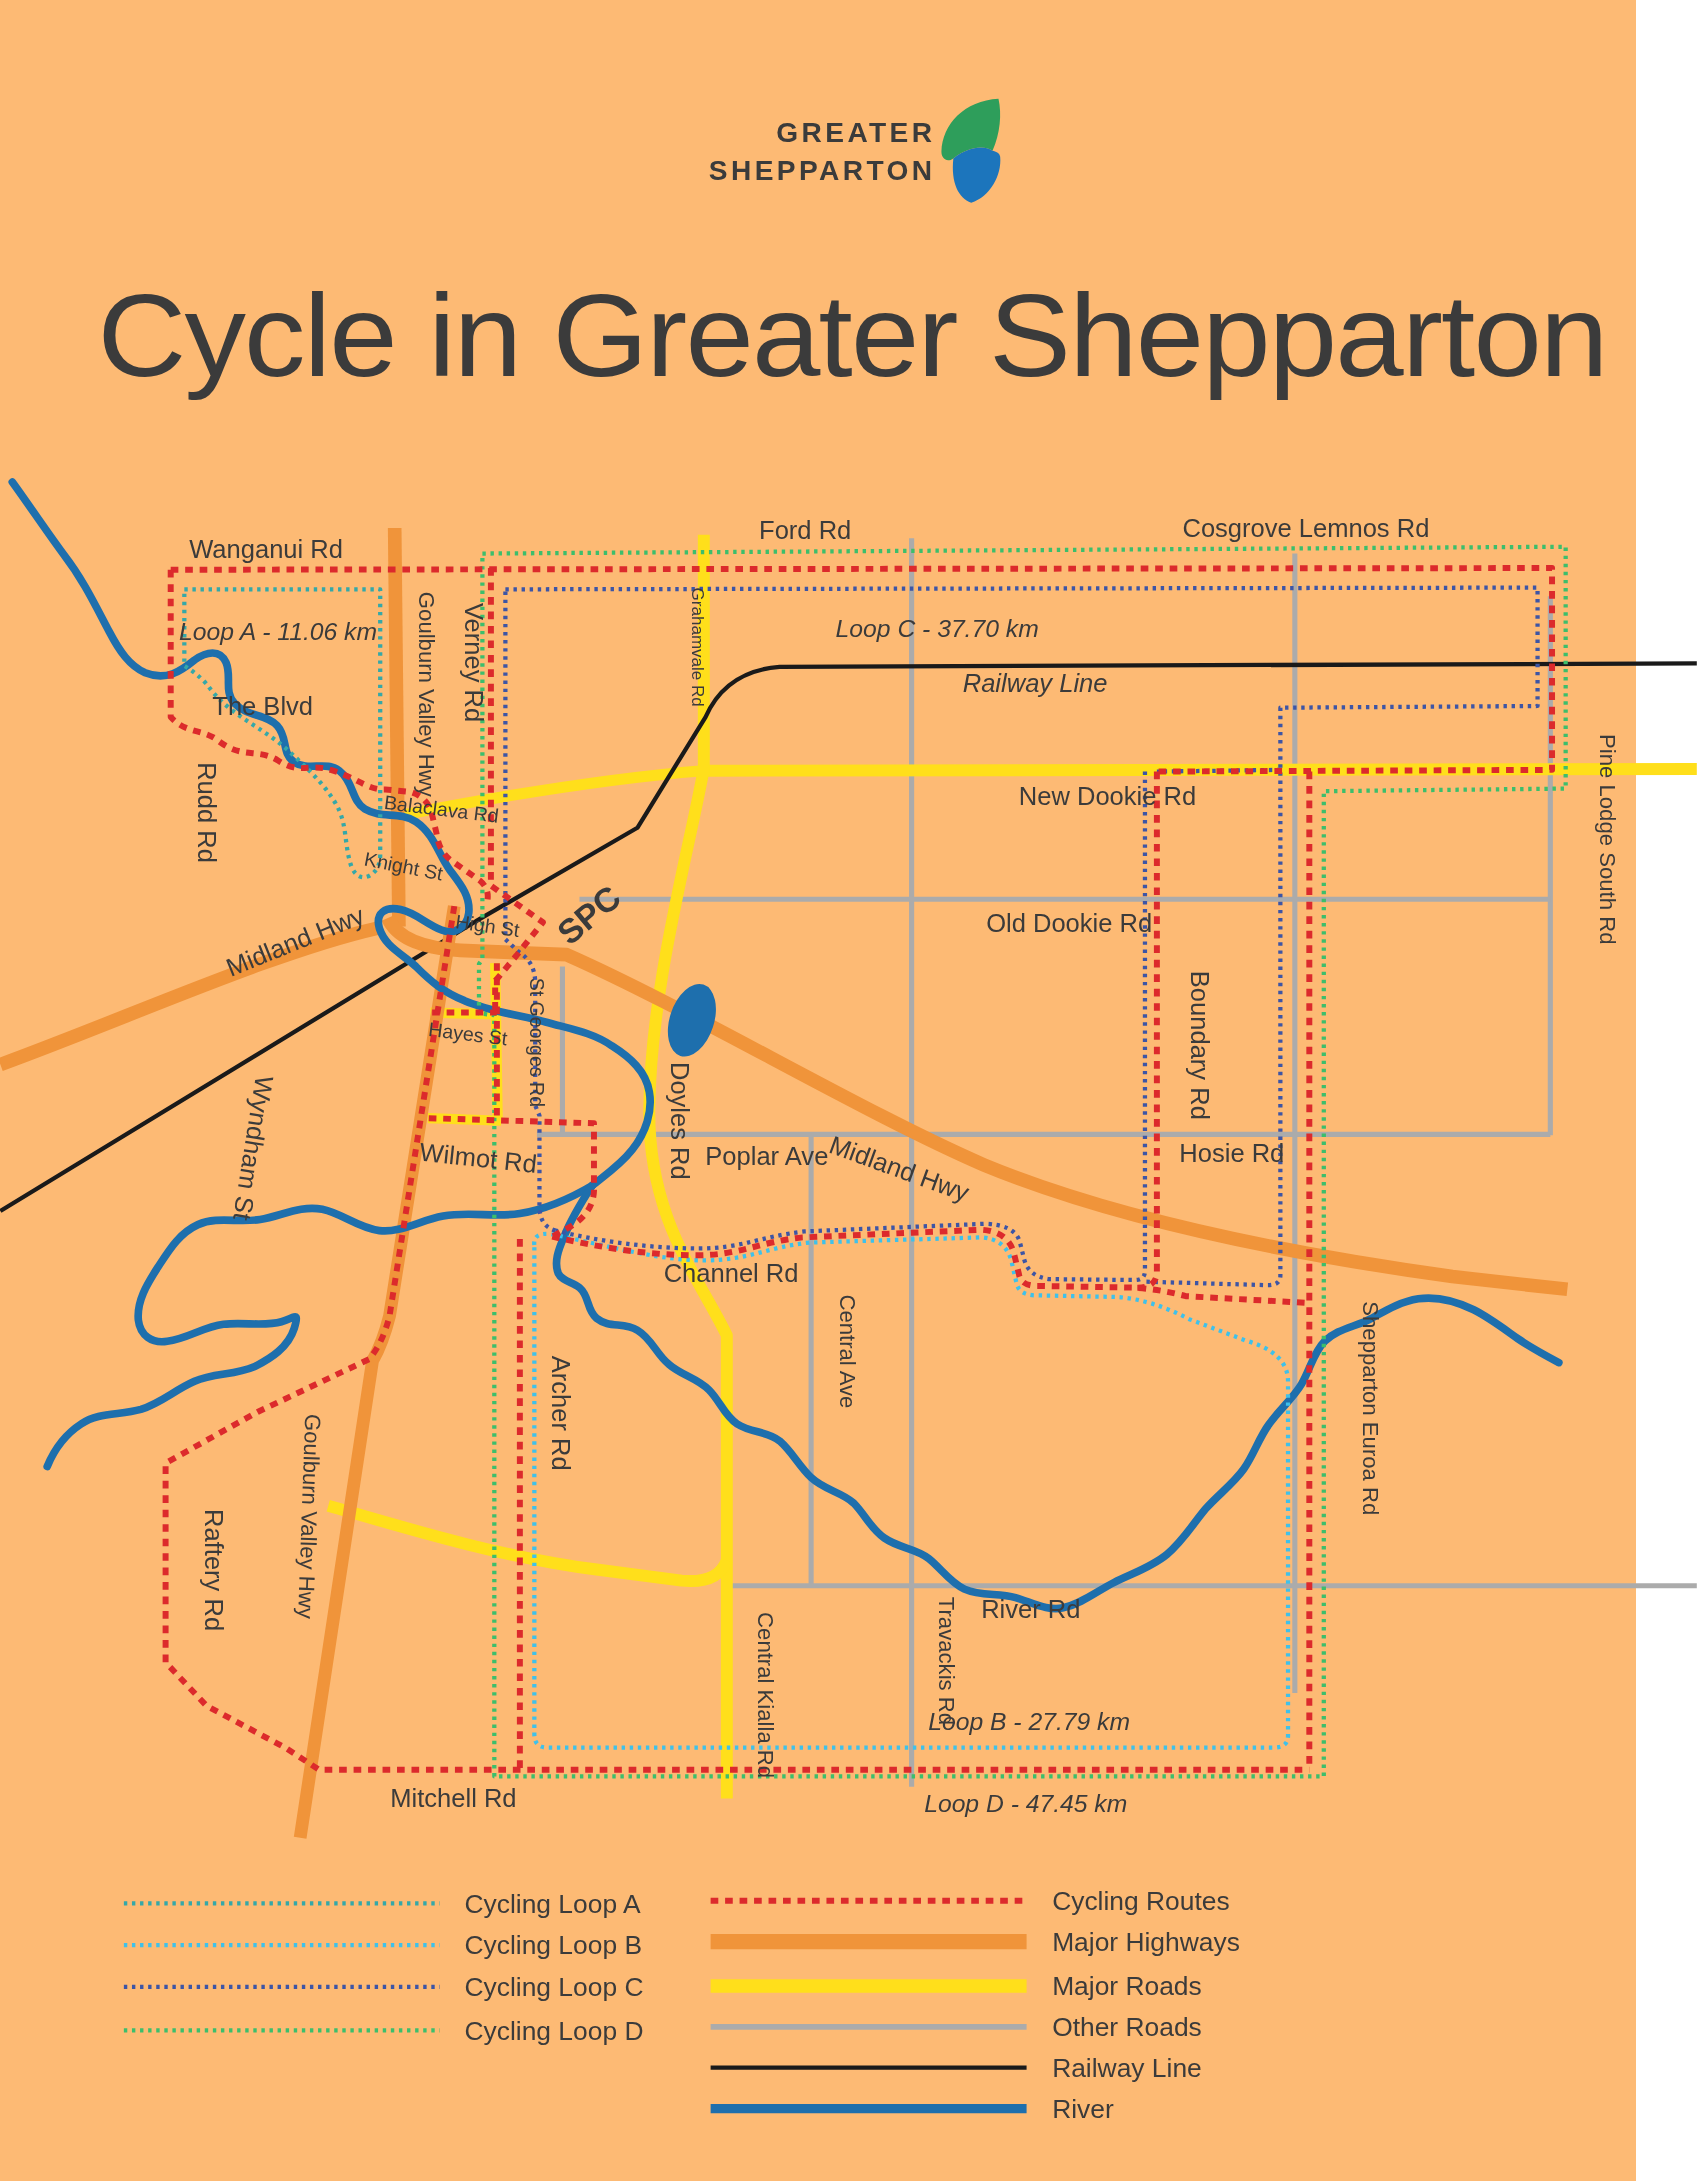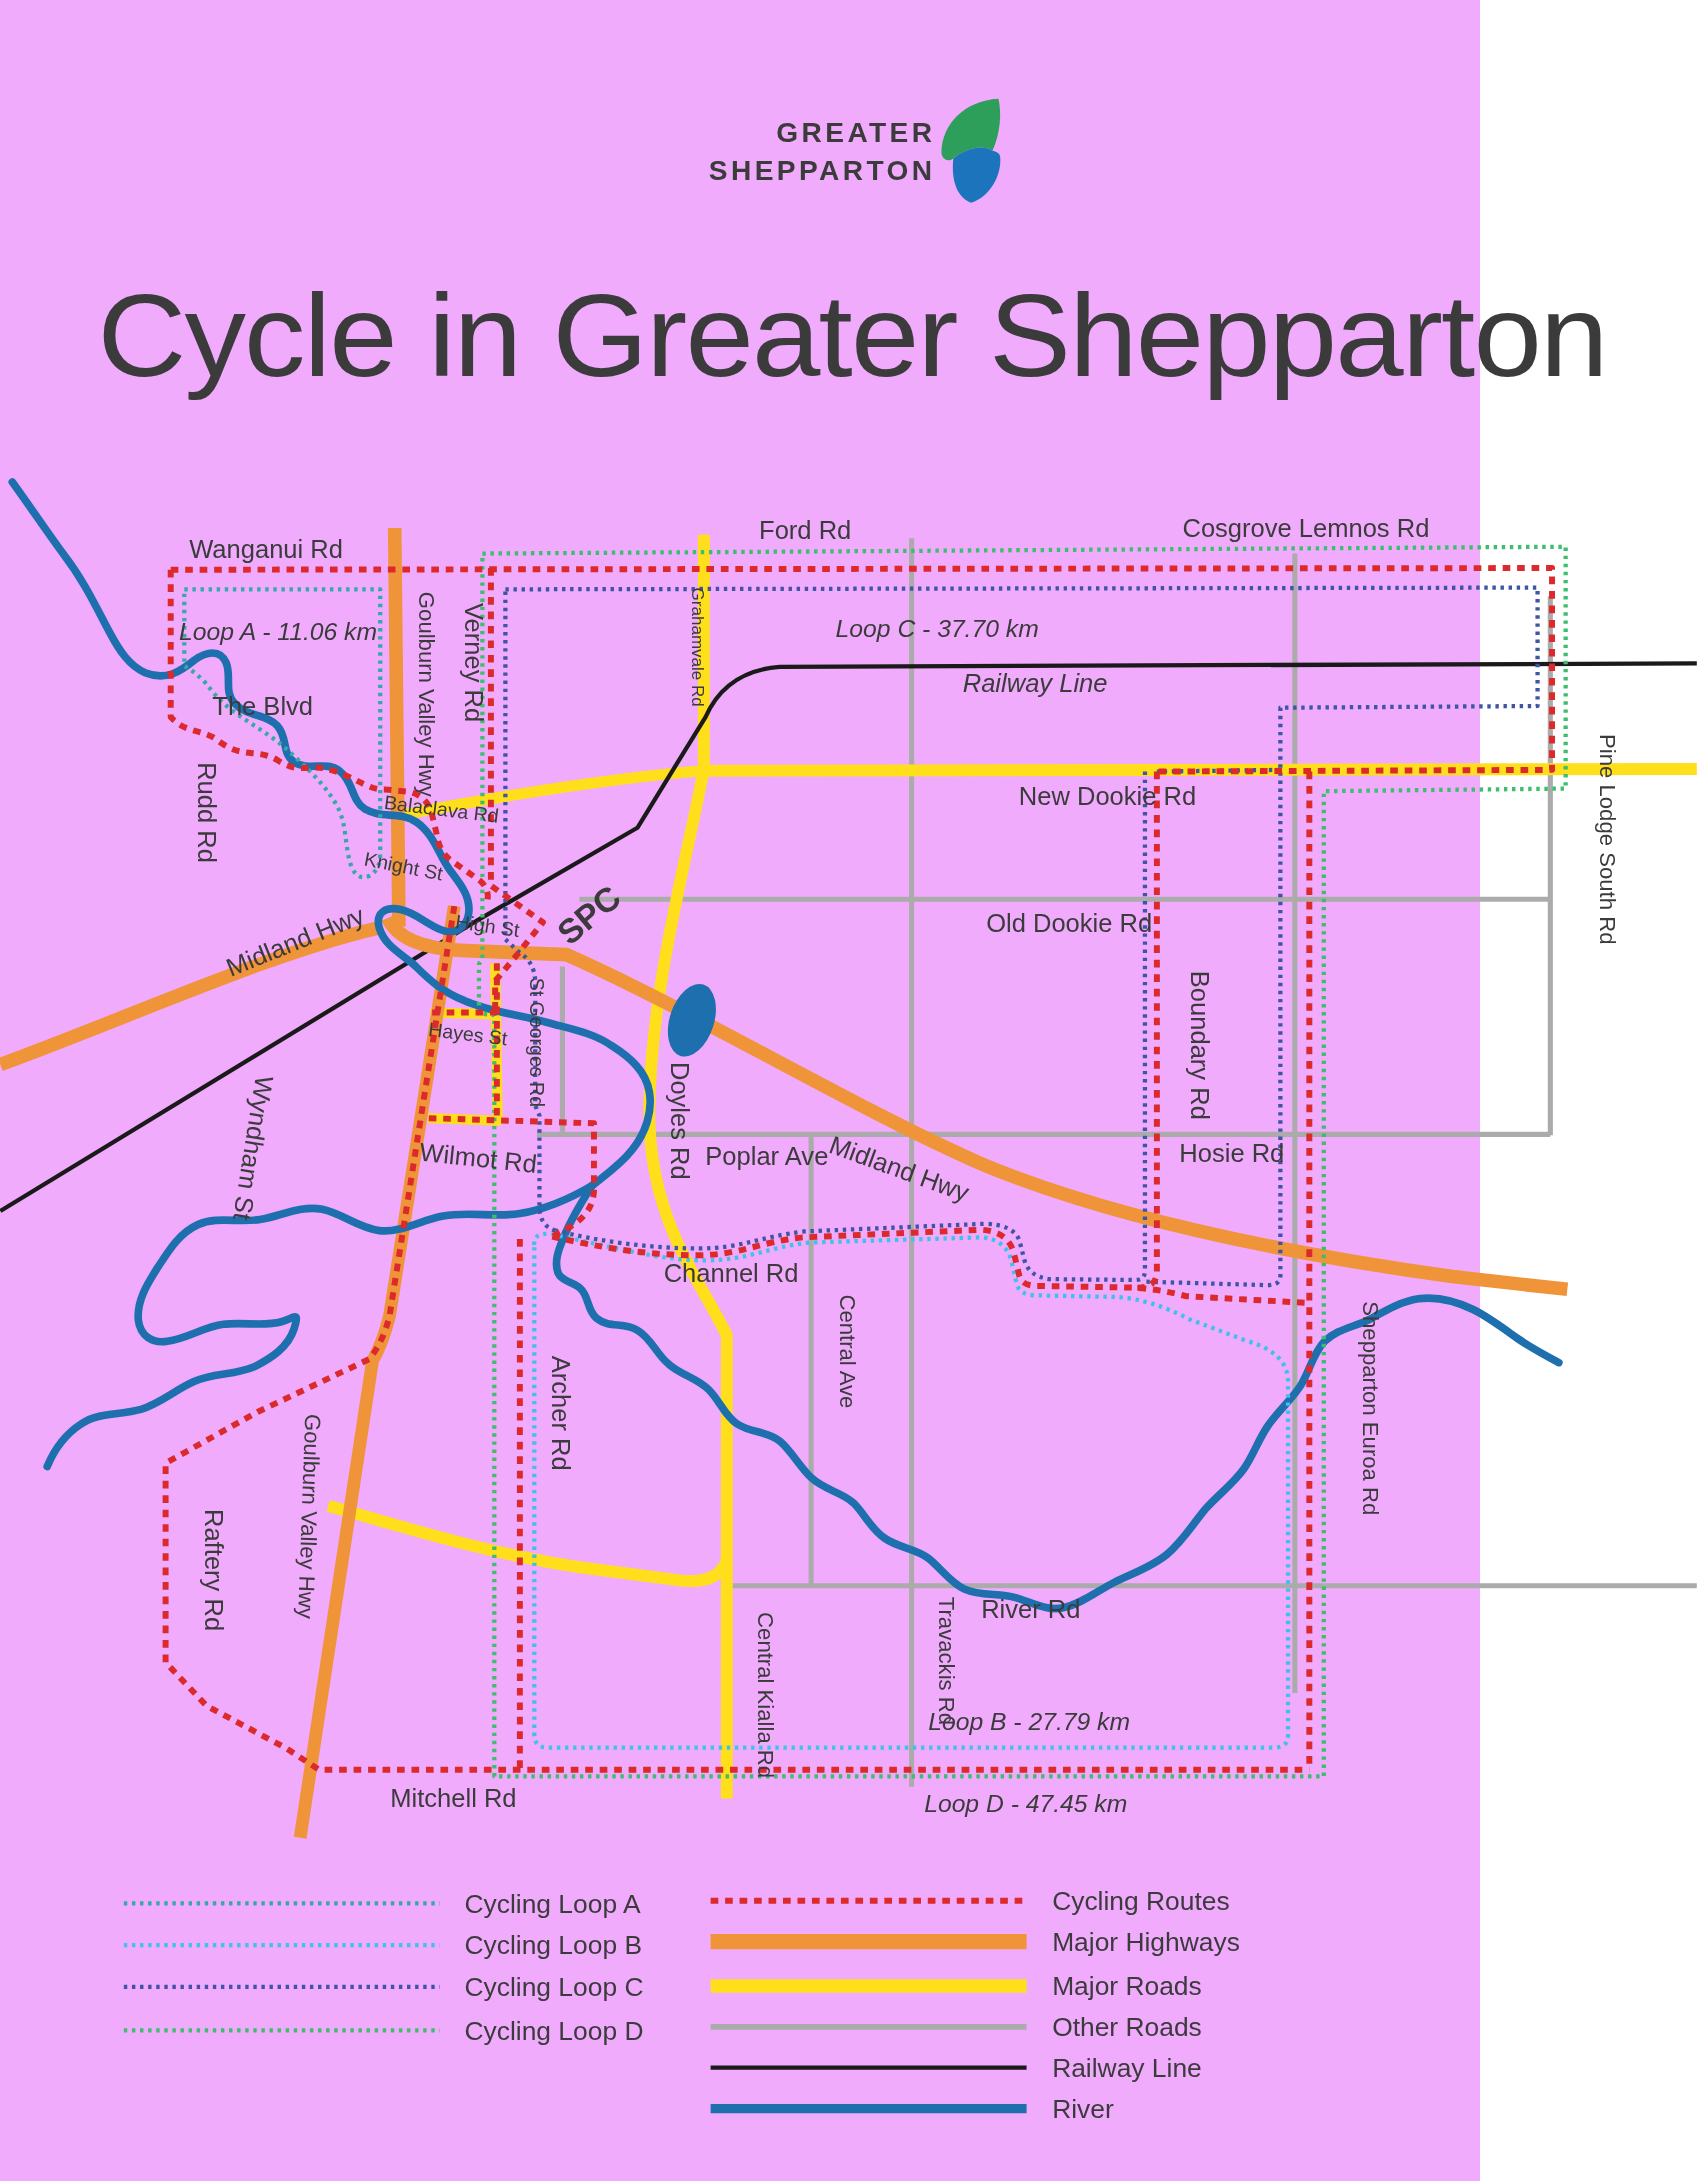--- a/index.html
+++ b/index.html
@@ -1,16 +1,16 @@
 <!DOCTYPE html>
 <html style="font-size:13.6px"><head>
 <meta charset="utf-8">
 <style>
   html,body{margin:0;padding:0;background:#ffffff;}
-  .page{position:relative;width:1480px;height:2181px;background:#f0abfc;font-family:"Liberation Sans",sans-serif;}
+  .page{position:relative;width:1636px;height:2181px;background:#fdba74;font-family:"Liberation Sans",sans-serif;}
   svg{position:absolute;left:0;top:0;}
   text{fill:#3b3b3b;font-family:"Liberation Sans",sans-serif;}
   .logo-txt{font-weight:bold;letter-spacing:4px;font-size:33px;}
   .title{font-size:138px;font-weight:300;letter-spacing:-2px;}
   .lbl{font-size:30px;}
   .lbl-m{font-size:26px;}
   .lbl-s{font-size:23px;}
   .lbl-xs{font-size:20px;}
   .it{font-style:italic;}
   .loop-lbl{font-size:29px;font-style:italic;}

